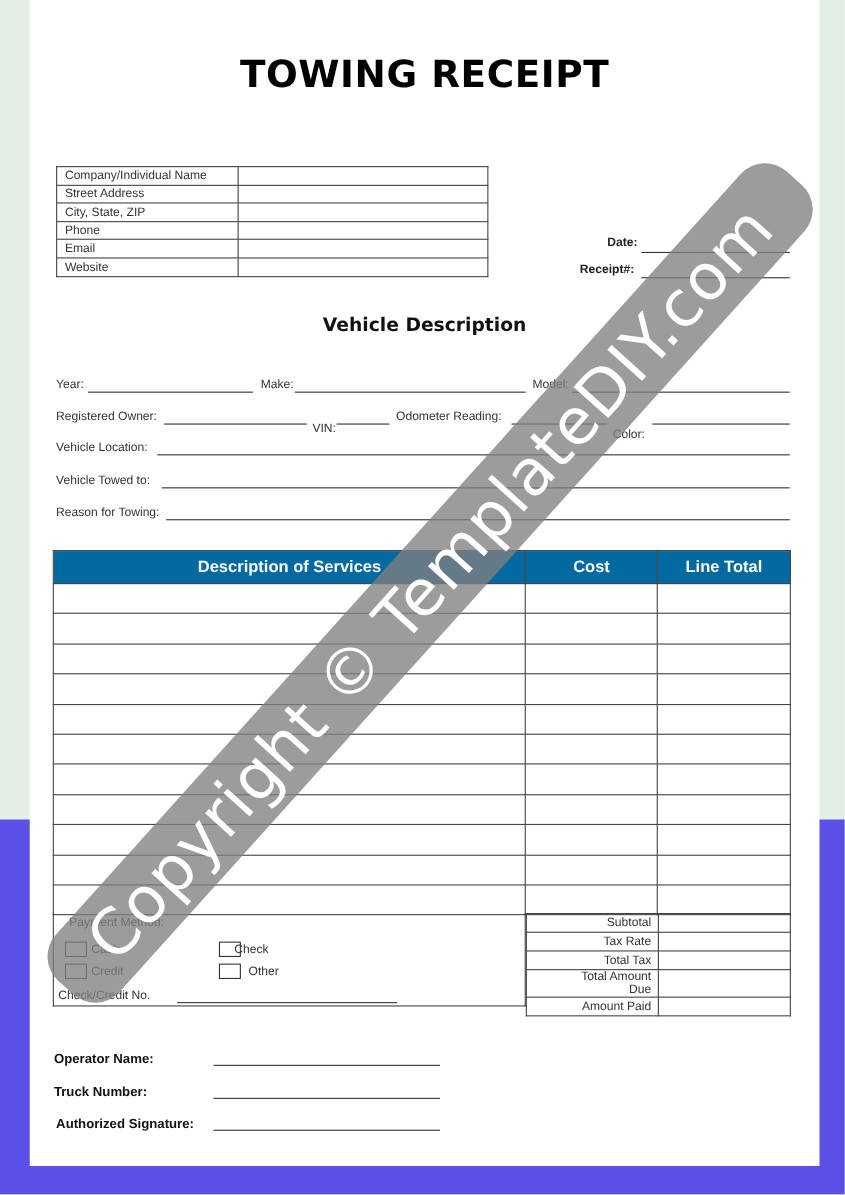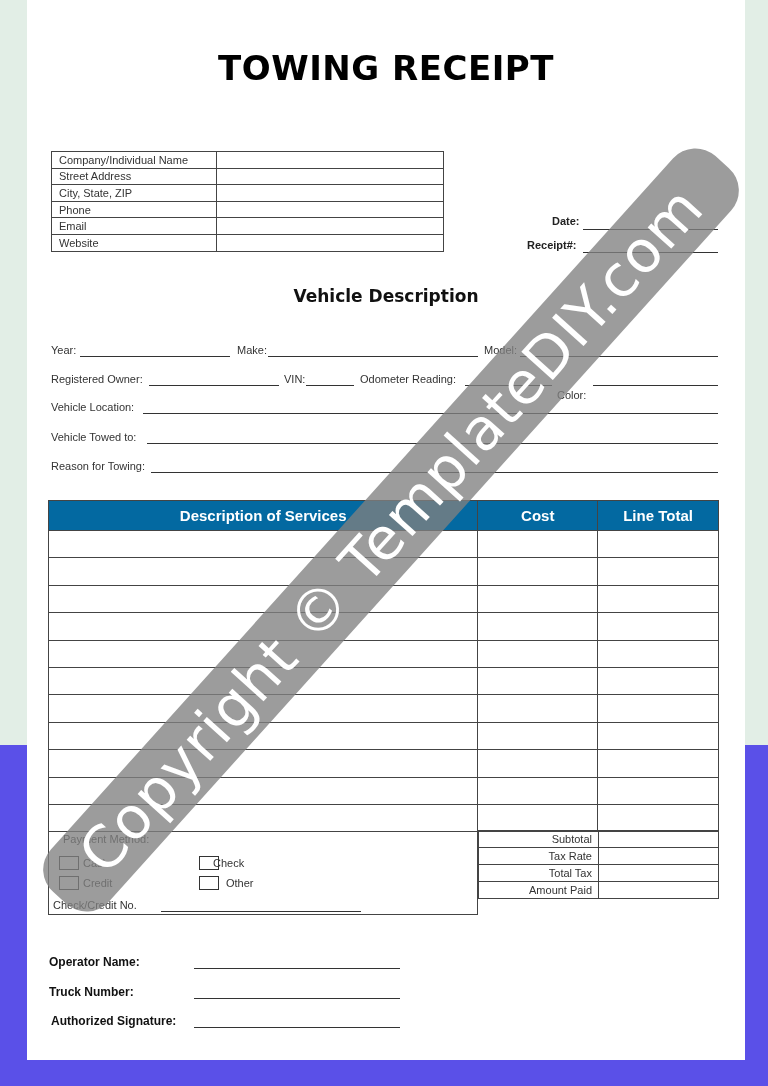--- a/index.html
+++ b/index.html
@@ -125,21 +125,21 @@
 
   <div class="lbl-s" style="left:24px; top:344px;">Year:</div>
   <div class="line" style="left:53px; top:356px; width:150px;"></div>
   <div class="lbl-s" style="left:210px; top:344px;">Make:</div>
   <div class="line" style="left:241px; top:356px; width:210px;"></div>
   <div class="lbl-s" style="left:457px; top:344px;">Model:</div>
   <div class="line" style="left:493px; top:356px; width:198px;"></div>
 
   <div class="lbl-s" style="left:24px; top:373px;">Registered Owner:</div>
   <div class="line" style="left:122px; top:385px; width:130px;"></div>
-  <div class="lbl-s" style="left:257px; top:373px;">VIN:</div>
+  <div class="lbl-s" style="left:257px; top:384px;">VIN:</div>
   <div class="line" style="left:279px; top:385px; width:48px;"></div>
   <div class="lbl-s" style="left:333px; top:373px;">Odometer Reading:</div>
   <div class="line" style="left:438px; top:385px; width:87px;"></div>
   <div class="lbl-s" style="left:530px; top:373px;margin-top:16px;">Color:</div>
   <div class="line" style="left:566px; top:385px; width:125px;"></div>
 
   <div class="lbl-s" style="left:24px; top:401px;">Vehicle Location:</div>
   <div class="line" style="left:116px; top:413px; width:575px;"></div>
   <div class="lbl-s" style="left:24px; top:431px;">Vehicle Towed to:</div>
   <div class="line" style="left:120px; top:443px; width:571px;"></div>
@@ -233,20 +233,24 @@
         </tr>
     <tr>
           <td class="tl">Tax Rate</td>
           <td></td>
         </tr>
     <tr>
           <td class="tl">Total Tax</td>
           <td></td>
         </tr>
     <tr>
+          <td class="tl">Total Amount Due</td>
+          <td></td>
+        </tr>
+    <tr>
           <td class="tl">Amount Paid</td>
           <td></td>
         </tr>
   </tbody>
     </table>
 
   <div class="sig-label" style="left:22px; top:955px;">Operator Name:</div>
   <div class="line" style="left:167px; top:968px; width:206px;"></div>
   <div class="sig-label" style="left:22px; top:985px;text-align:center;">Truck Number:</div>
   <div class="line" style="left:167px; top:998px; width:206px;"></div>

